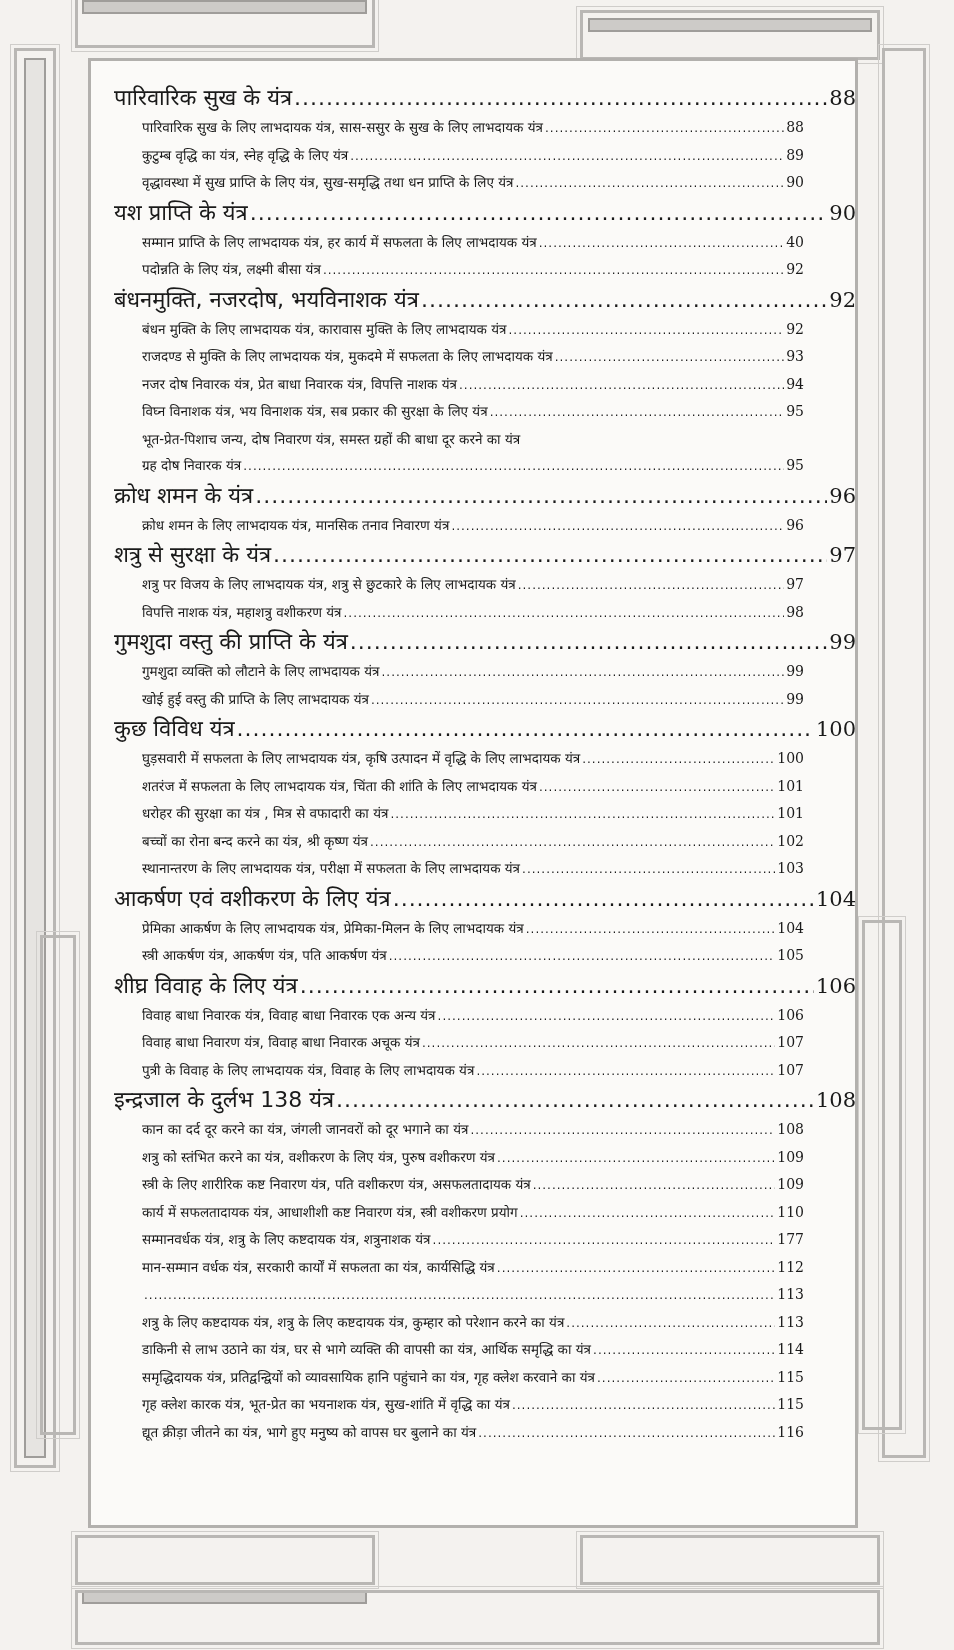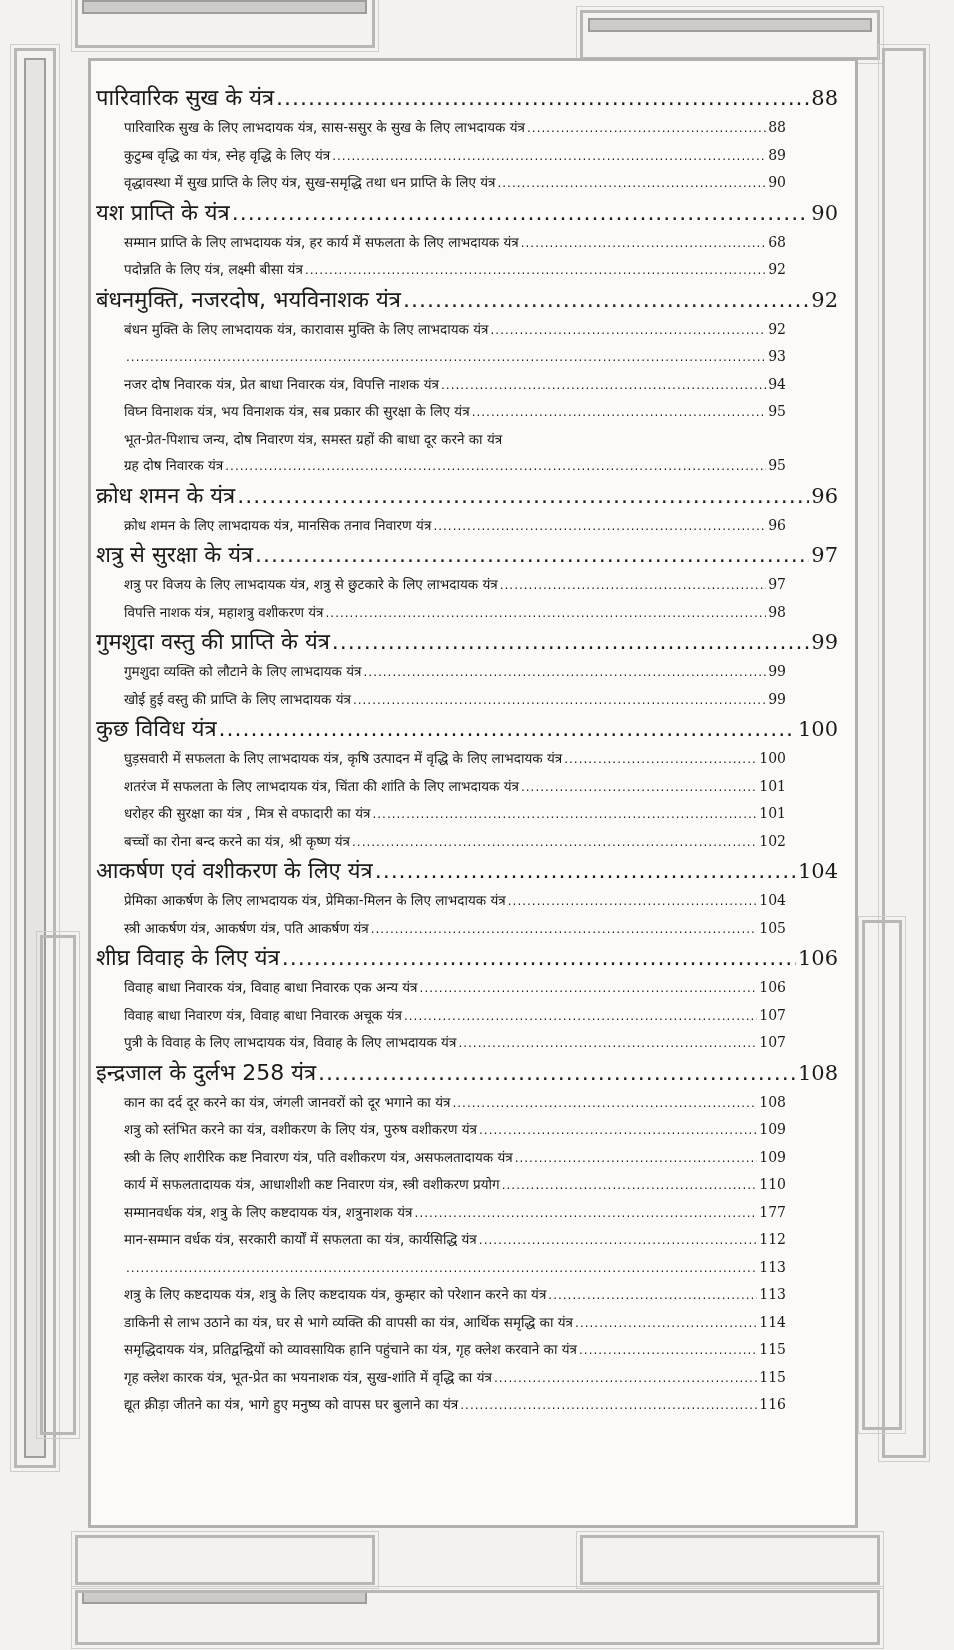--- a/index.html
+++ b/index.html
@@ -1,20 +1,20 @@
 <!DOCTYPE html>
 <html><head>
 <meta charset="utf-8">
 <style>
   html,body{margin:0;padding:0;}
   body{width:954px;height:1650px;background:#f4f2ef;position:relative;overflow:hidden;font-family:"DejaVu Serif","Liberation Serif",serif;color:#1a1a1a;}
   .frame{position:absolute;box-sizing:border-box;border:3px solid #b9b7b4;outline:1px solid #cfcdca;outline-offset:3px;background:transparent;}
   .bar{position:absolute;box-sizing:border-box;background:#cdcbc8;border:2px solid #9f9d9a;}
   .page{position:absolute;left:88px;top:58px;width:770px;height:1470px;background:#fbfaf8;border:3px solid #b2b0ad;box-sizing:border-box;}
-  .toc{position:absolute;left:96px;top:82px;width:742px;}
+  .toc{position:absolute;left:114px;top:82px;width:742px;}
   .sec{margin:0;}
   .h{display:flex;align-items:baseline;font-size:22px;line-height:31px;font-family:"DejaVu Sans","Liberation Sans",sans-serif;}
   .h .t{white-space:nowrap;font-weight:normal;}
   .dots{flex:1;overflow:hidden;white-space:nowrap;margin:0 2px;letter-spacing:1px;}
   .dots::after{content:"..............................................................................................................................................................................................................................................................";}
   .h .p{font-family:"DejaVu Serif","Liberation Serif",serif;font-size:21px;white-space:nowrap;}
   .e{display:flex;align-items:baseline;font-size:13.5px;line-height:26.5px;padding-left:28px;padding-right:52px;font-family:"DejaVu Sans","Liberation Sans",sans-serif;}
   .e .t{white-space:nowrap;}
   .e .p{font-family:"DejaVu Serif","Liberation Serif",serif;font-size:14px;white-space:nowrap;}
   .e.noline{display:block;}
@@ -64,40 +64,41 @@
     </div>
     <div class="sec">
       <div class="h">
         <span class="t">यश प्राप्ति के यंत्र</span>
         <span class="dots"></span>
         <span class="p">90</span>
       </div>
       <div class="e">
         <span class="t">सम्मान प्राप्ति के लिए लाभदायक यंत्र, हर कार्य में सफलता के लिए लाभदायक यंत्र</span>
         <span class="dots"></span>
-        <span class="p">68</span>
+        <span class="p">40</span>
       </div>
       <div class="e">
         <span class="t">पदोन्नति के लिए यंत्र, लक्ष्मी बीसा यंत्र</span>
         <span class="dots"></span>
         <span class="p">92</span>
       </div>
     </div>
     <div class="sec">
       <div class="h">
         <span class="t">बंधनमुक्ति, नजरदोष, भयविनाशक यंत्र</span>
         <span class="dots"></span>
         <span class="p">92</span>
       </div>
       <div class="e">
         <span class="t">बंधन मुक्ति के लिए लाभदायक यंत्र, कारावास मुक्ति के लिए लाभदायक यंत्र</span>
         <span class="dots"></span>
         <span class="p">92</span>
       </div>
       <div class="e">
+        <span class="t">राजदण्ड से मुक्ति के लिए लाभदायक यंत्र, मुकदमे में सफलता के लिए लाभदायक यंत्र</span>
         <span class="dots"></span>
         <span class="p">93</span>
       </div>
       <div class="e">
         <span class="t">नजर दोष निवारक यंत्र, प्रेत बाधा निवारक यंत्र, विपत्ति नाशक यंत्र</span>
         <span class="dots"></span>
         <span class="p">94</span>
       </div>
       <div class="e">
         <span class="t">विघ्न विनाशक यंत्र, भय विनाशक यंत्र, सब प्रकार की सुरक्षा के लिए यंत्र</span>
@@ -176,20 +177,25 @@
       <div class="e">
         <span class="t">धरोहर की सुरक्षा का यंत्र , मित्र से वफादारी का यंत्र</span>
         <span class="dots"></span>
         <span class="p">101</span>
       </div>
       <div class="e">
         <span class="t">बच्चों का रोना बन्द करने का यंत्र, श्री कृष्ण यंत्र</span>
         <span class="dots"></span>
         <span class="p">102</span>
       </div>
+      <div class="e">
+        <span class="t">स्थानान्तरण के लिए लाभदायक यंत्र, परीक्षा में सफलता के लिए लाभदायक यंत्र</span>
+        <span class="dots"></span>
+        <span class="p">103</span>
+      </div>
     </div>
     <div class="sec">
       <div class="h">
         <span class="t">आकर्षण एवं वशीकरण के लिए यंत्र</span>
         <span class="dots"></span>
         <span class="p">104</span>
       </div>
       <div class="e">
         <span class="t">प्रेमिका आकर्षण के लिए लाभदायक यंत्र, प्रेमिका-मिलन के लिए लाभदायक यंत्र</span>
         <span class="dots"></span>
@@ -218,21 +224,21 @@
         <span class="p">107</span>
       </div>
       <div class="e">
         <span class="t">पुत्री के विवाह के लिए लाभदायक यंत्र, विवाह के लिए लाभदायक यंत्र</span>
         <span class="dots"></span>
         <span class="p">107</span>
       </div>
     </div>
     <div class="sec">
       <div class="h">
-        <span class="t">इन्द्रजाल के दुर्लभ 258 यंत्र</span>
+        <span class="t">इन्द्रजाल के दुर्लभ 138 यंत्र</span>
         <span class="dots"></span>
         <span class="p">108</span>
       </div>
       <div class="e">
         <span class="t">कान का दर्द दूर करने का यंत्र, जंगली जानवरों को दूर भगाने का यंत्र</span>
         <span class="dots"></span>
         <span class="p">108</span>
       </div>
       <div class="e">
         <span class="t">शत्रु को स्तंभित करने का यंत्र, वशीकरण के लिए यंत्र, पुरुष वशीकरण यंत्र</span>

